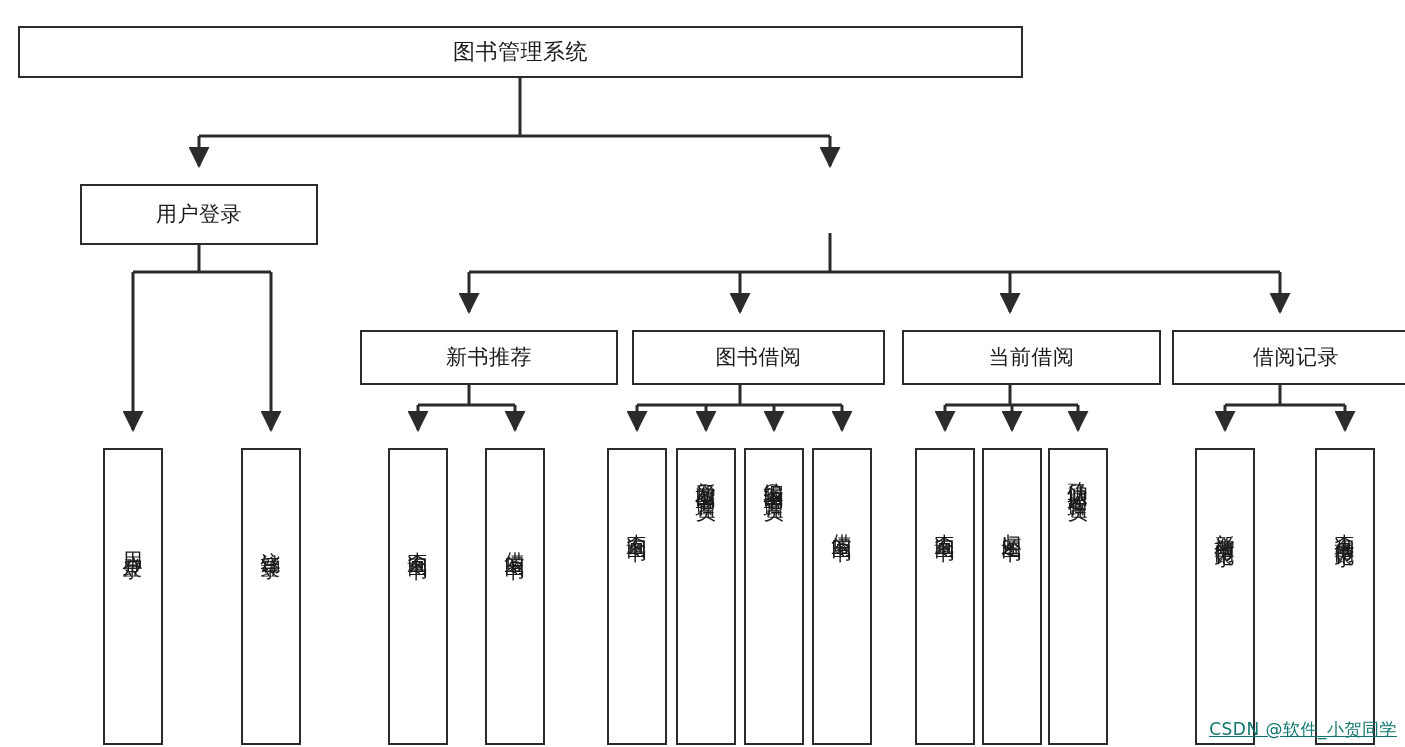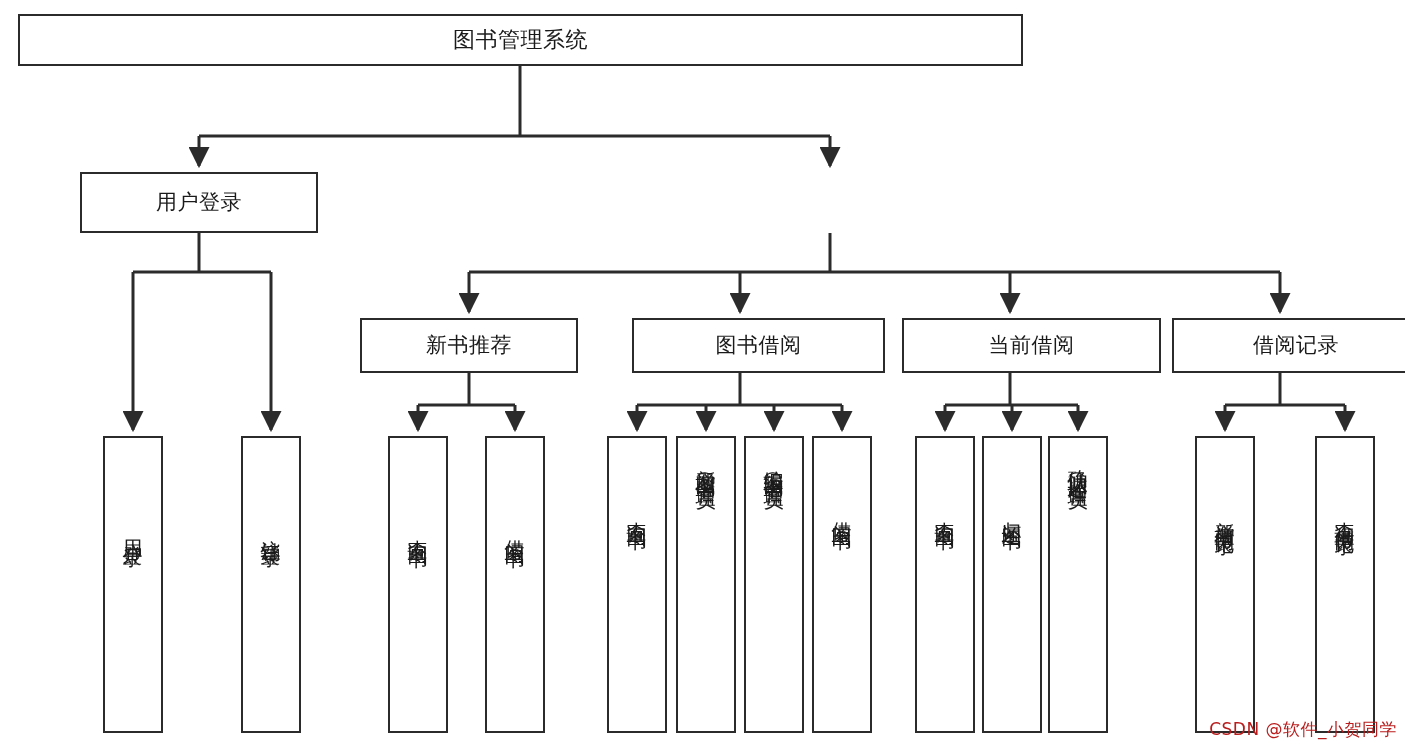--- a/index.html
+++ b/index.html
@@ -27,20 +27,21 @@
   }
   .node {
     position: absolute;
     box-sizing: border-box;
     border: 2px solid #2b2b2b;
     background: #ffffff;
     display: flex;
     align-items: center;
     justify-content: center;
     color: #1a1a1a;
+    margin-top: 12px;
   }
   .node .label {
     line-height: 1.18;
     letter-spacing: 0.5px;
     white-space: pre-line;
     text-align: center;
   }
   .node.horizontal .label {
     font-size: 21px;
   }
@@ -66,23 +67,24 @@
     padding-top: 60px;
   }
   .node.vertical.tall .label {
     padding-top: 8px;
   }
   #watermark {
     position: absolute;
     right: 8px;
     bottom: 6px;
     font-size: 17px;
-    color: #b91c1c;
+    color: #0f766e;
     letter-spacing: 0.5px;
     white-space: nowrap;
+    text-decoration: underline;
   }
 </style>
 </head>
 <body>
 
 <div id="diagram-root">
 
   <svg id="connector-layer" viewBox="0 0 1405 747" xmlns="http://www.w3.org/2000/svg">
     <defs>
       <marker id="arrow" viewBox="0 0 10 10" refX="9" refY="5" markerWidth="7" markerHeight="7" orient="auto-start-reverse">
@@ -134,21 +136,21 @@
   </svg>
 
   <div class="node root horizontal" style="left: 18px; top: 14px; width: 1005px; height: 52px;">
     <span class="label">图书管理系统</span>
   </div>
 
   <div class="node horizontal" style="left: 80px; top: 172px; width: 238px; height: 61px;">
     <span class="label">用户登录</span>
   </div>
 
-  <div class="node horizontal" style="left: 360px; top: 318px; width: 218px; height: 55px;">
+  <div class="node horizontal" style="left: 360px; top: 318px; width: 258px; height: 55px;">
     <span class="label">新书推荐</span>
   </div>
   <div class="node horizontal" style="left: 632px; top: 318px; width: 253px; height: 55px;">
     <span class="label">图书借阅</span>
   </div>
   <div class="node horizontal" style="left: 902px; top: 318px; width: 259px; height: 55px;">
     <span class="label">当前借阅</span>
   </div>
   <div class="node horizontal" style="left: 1172px; top: 318px; width: 248px; height: 55px;">
     <span class="label">借阅记录</span>

